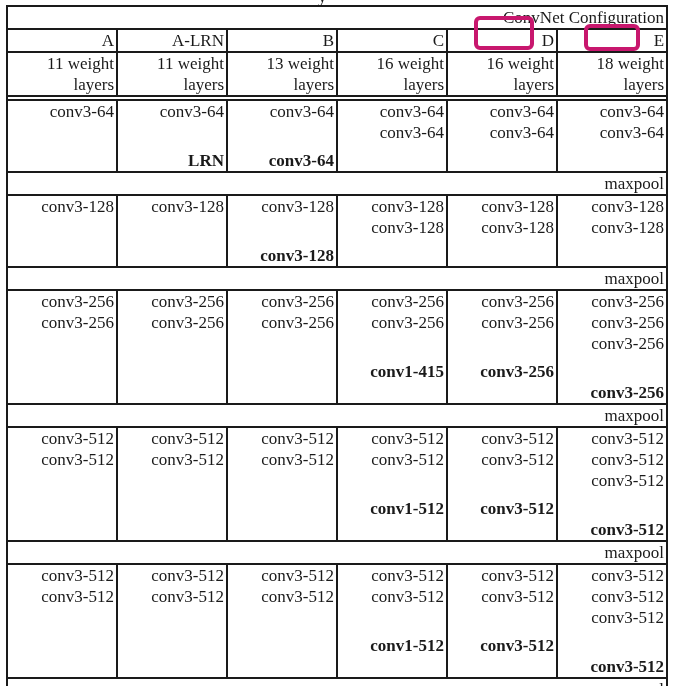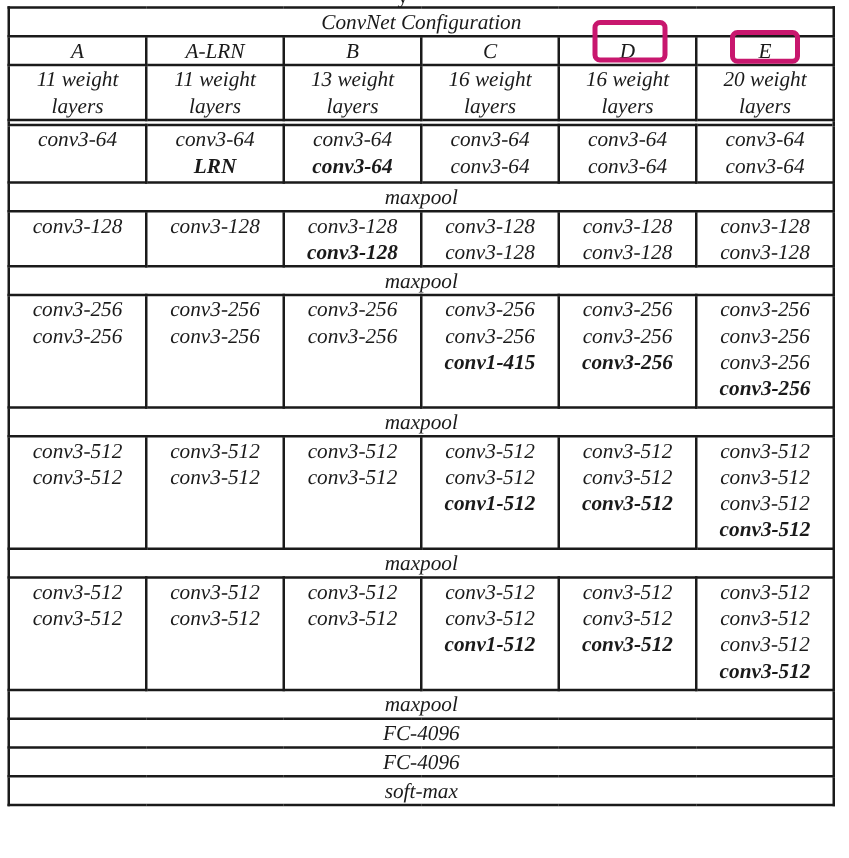--- a/index.html
+++ b/index.html
@@ -1,28 +1,28 @@
 <!DOCTYPE html>
 <html><head>
 <meta charset="utf-8">
 <style>
   html, body { margin: 0; padding: 0; background: #ffffff; }
   body { width: 679px; height: 686px; position: relative; overflow: hidden;
          font-family: "Liberation Serif", "DejaVu Serif", serif; color: #1a1a1a; }
   .caption-cut { position: absolute; left: 318px; top: -12px; font-size: 17px; line-height: 18px; }
   table.cfg { position: absolute; left: 6px; top: 5px; width: 660px;
               border-collapse: collapse; table-layout: fixed; font-size: 17px; line-height: 21px; }
-  table.cfg td { border: 2px solid #1a1a1a; text-align: center; vertical-align: top; padding: 0 2px; font-style: italic; }
+  table.cfg td { border: 2px solid #1a1a1a; text-align: right; vertical-align: top; padding: 0 2px; }
   table.cfg tr.title td { height: 20px; }
   table.cfg tr.labels td { height: 20px; }
   table.cfg tr.weights td { height: 42px; line-height: 21px; }
   table.cfg tr.sep td { height: 2px; padding: 0; border-left: 2px solid #1a1a1a; border-right: 2px solid #1a1a1a; border-top: none; border-bottom: none; }
   table.cfg tr.input td { border-top: 2px solid #1a1a1a; height: 21px; }
   table.cfg tr.span td { height: 20px; }
-  .b { font-weight: bold; display: block; }
+  .b { font-weight: bold; display: block; margin-top: 28px; }
   .l { display: block; }
   .hl { position: absolute; border: 4px solid #c8176e; border-radius: 6px; box-sizing: border-box; }
 </style>
 </head>
 <body>
 
 <div class="caption-cut">y</div>
 
 <table class="cfg">
   <colgroup>
@@ -60,21 +60,21 @@
         </td>
         <td>
           <span class="l">16 weight</span>
           <span class="l">layers</span>
         </td>
         <td>
           <span class="l">16 weight</span>
           <span class="l">layers</span>
         </td>
         <td>
-          <span class="l">20 weight</span>
+          <span class="l">18 weight</span>
           <span class="l">layers</span>
         </td>
       </tr>
     <tr class="sep">
         <td colspan="6"></td>
       </tr>
   <tr>
         <td style="height: 44px;">
           <span class="l">conv3-64</span>
         </td>

